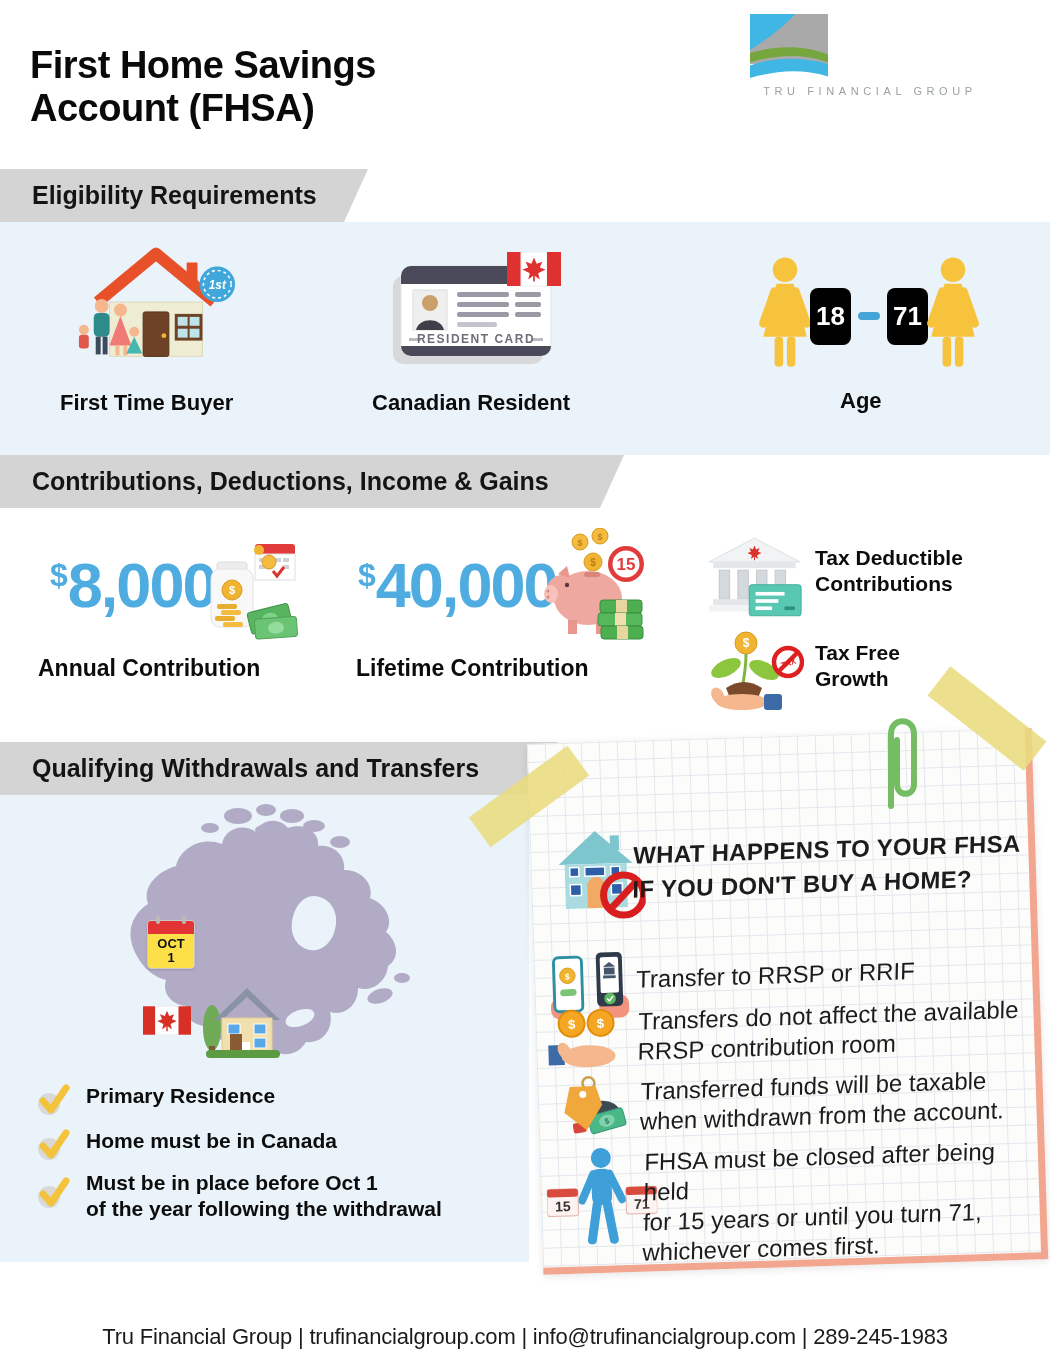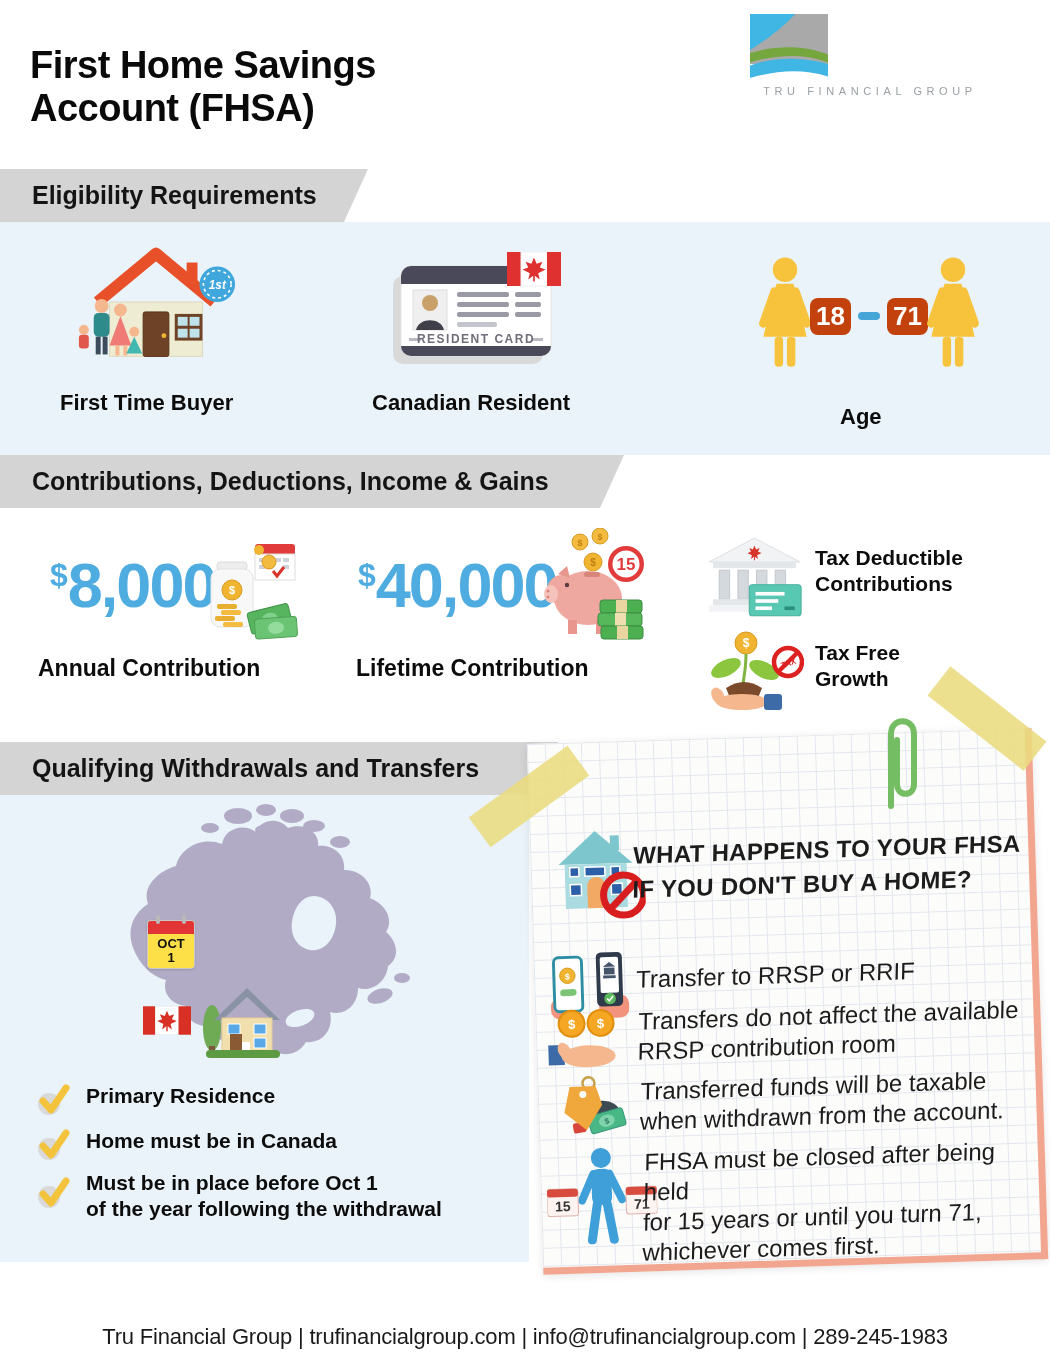--- a/index.html
+++ b/index.html
@@ -21,21 +21,21 @@
           clip-path:polygon(0 0,100% 0,calc(100% - 24px) 100%,0 100%);z-index:1;}
   .banner1{top:169px;width:368px;}
   .banner2{top:455px;width:624px;}
   .banner3{top:742px;width:558px;}
 
   .sec-bg{position:absolute;left:0;background:#e9f3f9;}
   .sec1{top:222px;width:1050px;height:233px;}
   .sec3{top:795px;width:529px;height:467px;}
   .elig-label{position:absolute;font-size:22px;font-weight:700;color:#0c0c0c;white-space:nowrap;}
   .age-box{position:absolute;display:flex;align-items:center;}
-  .age-badge{width:41px;height:37px;background:#c2410c;border-radius:8px;color:#fff;
+  .age-badge{width:41px;height:57px;background:#000000;border-radius:8px;color:#fff;
              font-weight:700;font-size:26px;display:flex;align-items:center;justify-content:center;}
   .age-dash{width:22px;height:8px;background:#45a5d6;border-radius:4px;margin:0 7px;}
 
   
   .stat{position:absolute;display:flex;}
   .cur{font-size:32px;line-height:1;margin-top:3px;font-weight:700;color:#4face0;}
   .amt{font-size:63px;line-height:0.95;letter-spacing:-2px;font-weight:700;color:#4face0;}
   .stat-label{position:absolute;font-size:23px;font-weight:700;color:#0c0c0c;white-space:nowrap;}
   .feature-label{position:absolute;font-size:21px;font-weight:700;line-height:1.25;color:#0c0c0c;}
   .icon-abs{position:absolute;}
@@ -177,21 +177,21 @@
       <svg width="66" height="125" viewBox="0 0 70 125">
         <circle cx="35" cy="15" r="13" fill="#f7c33d"></circle>
         <polygon points="26,30 44,30 58,86 12,86" fill="#f7c33d"></polygon>
         <line x1="24" y1="38" x2="12" y2="72" stroke="#f7c33d" stroke-width="9" stroke-linecap="round"></line>
         <line x1="46" y1="38" x2="58" y2="72" stroke="#f7c33d" stroke-width="9" stroke-linecap="round"></line>
         <rect x="24" y="86" width="9" height="32" rx="4" fill="#f7c33d"></rect>
         <rect x="37" y="86" width="9" height="32" rx="4" fill="#f7c33d"></rect>
       </svg>
     </span>
   </div>
-  <div class="elig-label" style="left:840px;top:404px;">Age</div>
+  <div class="elig-label" style="left:840px;top:388px;">Age</div>
 
   <div class="banner banner2">
     <span>Contributions, Deductions, Income &amp; Gains</span>
   </div>
 
   <div class="stat" style="left:50px;top:556px;">
     <span class="cur">$</span>
     <span class="amt">8,000</span>
   </div>
   <div class="icon-abs" style="left:203px;top:538px;">

